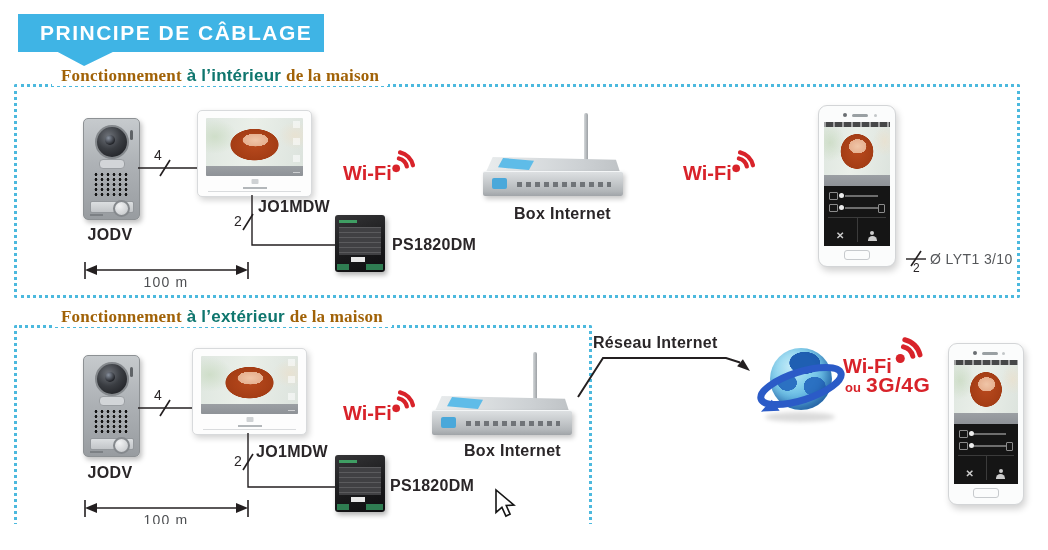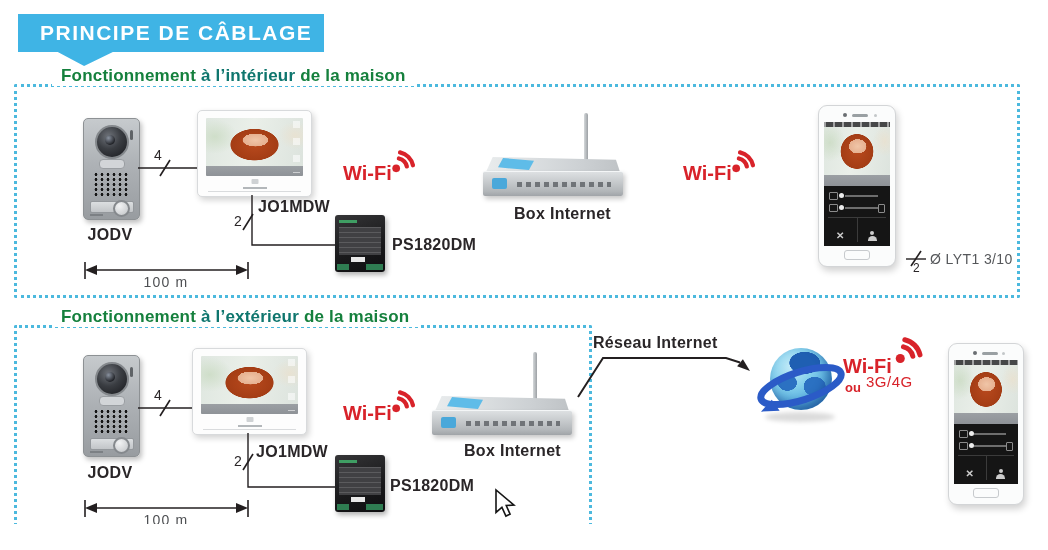--- a/index.html
+++ b/index.html
@@ -11,35 +11,35 @@
           clip-path:polygon(0 0,100% 0,100% 73%,31% 73%,21.6% 100%,13% 73%,0 73%);}
   .banner-title{position:absolute;left:22px;top:0;line-height:38px;color:#fff;font-weight:bold;
           font-size:21px;letter-spacing:1.5px;white-space:nowrap;}
 
   
   .dash-box{position:absolute;border:3px dotted #4cb9de;box-sizing:border-box;border-radius:2px;}
   #box1{left:14px;top:84px;width:1006px;height:214px;}
   #box2{left:14px;top:325px;width:578px;height:207px;}
   .sec-title{position:absolute;background:#fff;padding:0 9px;font-weight:bold;font-size:17px;
              white-space:nowrap;letter-spacing:.2px;}
-  .t-light{color:#15803d;} .t-dark{color:#0f766e;}
+  .t-light{color:#a16207;font-family:Liberation Serif, serif;} .t-dark{color:#0f766e;}
 
   
   .dev-label{position:absolute;font-weight:bold;font-size:16px;color:#2a2628;letter-spacing:.3px;
              white-space:nowrap;}
   .center{text-align:center;}
   .dist-label{position:absolute;font-size:14px;color:#4d4f52;letter-spacing:1.2px;text-align:center;}
   .wire-num{position:absolute;font-size:14px;color:#2a2628;}
   .cable-note{position:absolute;font-size:14px;color:#55575a;letter-spacing:.4px;white-space:nowrap;}
 
   
   .wifi-txt{position:absolute;color:#d8232a;font-weight:bold;font-size:20px;white-space:nowrap;}
   .wifi-ico{position:absolute;width:34px;height:40px;}
   .or-txt{position:absolute;color:#d8232a;font-weight:bold;font-size:13px;}
-  .mobile-txt{position:absolute;color:#d8232a;font-weight:normal;font-size:15px;letter-spacing:.5px;}
+  .mobile-txt{position:absolute;color:#d8232a;font-weight:bold;font-size:21px;letter-spacing:.5px;}
 
   
   .jodv{position:absolute;width:55px;height:100px;border-radius:5px;
         background:linear-gradient(180deg,#c6cacd 0%,#aeb2b6 45%,#989ca0 100%);
         border:1px solid #8d9194;box-shadow:2px 3px 5px rgba(0,0,0,.25);}
   .jodv .cam{position:absolute;left:11px;top:6px;width:30px;height:30px;border-radius:50%;
         background:radial-gradient(circle at 38% 32%,#6f737a 0%,#3a3d42 45%,#17181c 100%);
         border:2px solid #84888c;}
   .jodv .cam::after{content:"";position:absolute;left:8px;top:8px;width:10px;height:10px;border-radius:50%;
         background:radial-gradient(circle at 35% 30%,#8b93a0 0%,#23252a 70%);}

